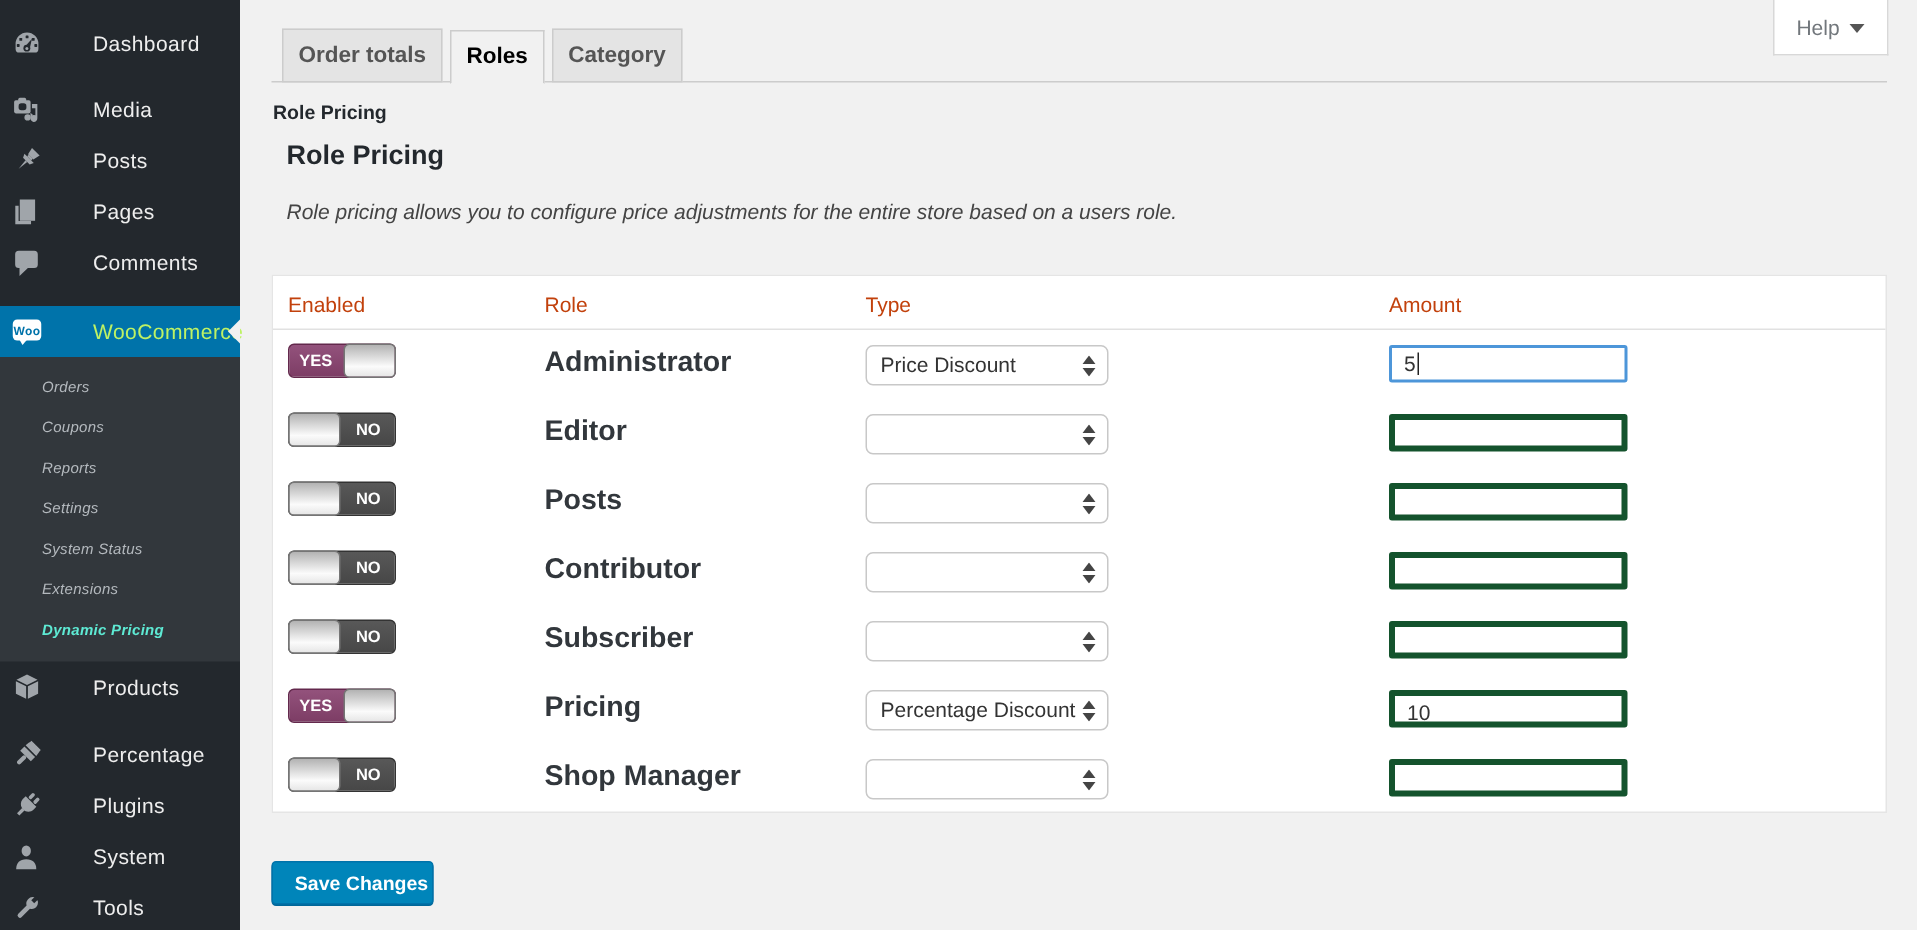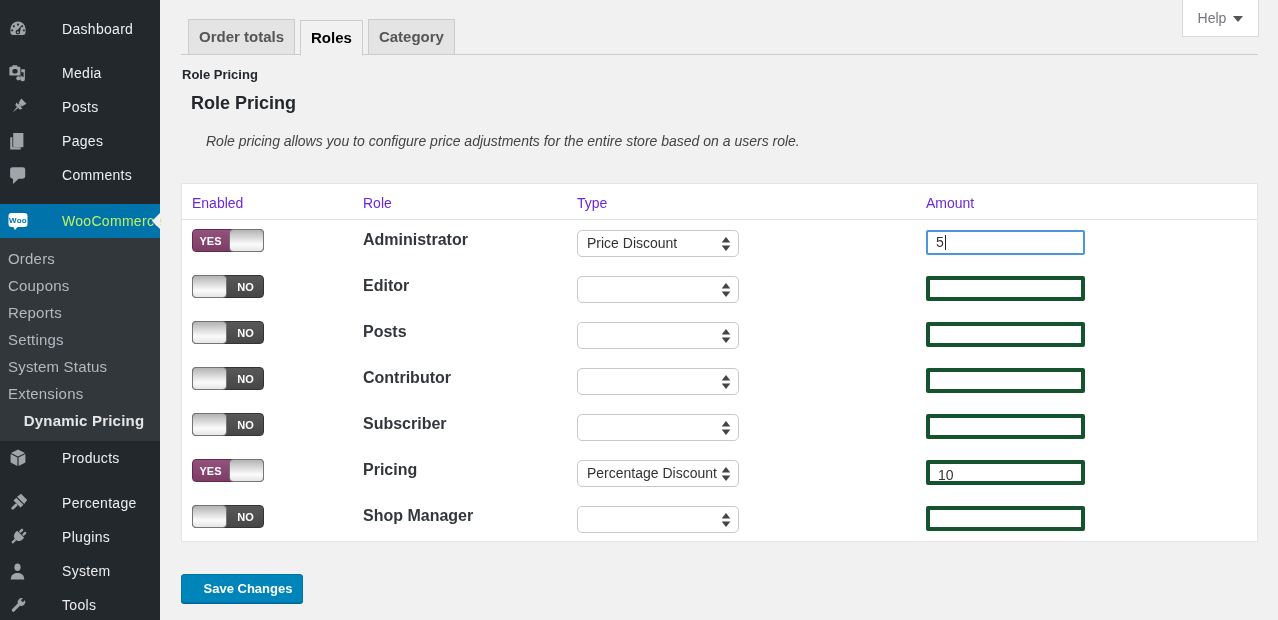--- a/index.html
+++ b/index.html
@@ -11,48 +11,48 @@
 .mi { height:34px; display:flex; align-items:center; color:#eee; font-size:14px; letter-spacing:.3px;gap:26px; }
 .mi svg { width:20px; height:20px; margin:0 8px 0 8px; flex:0 0 20px; }
 .mi .txt { padding-left:0; }
 .sep1 { height:10px; }
 .sep2 { height:12px; }
 .sep3 { height:11px; }
 .mi.cur { background:#0073aa; color:#bef264; position:relative; }
 .mi.cur .arrow { position:absolute; right:0; top:50%; margin-top:-8px; width:0; height:0;
   border-top:8px solid transparent; border-bottom:8px solid transparent; border-right:8px solid #f1f1f1; }
 #submenu { background:#32373c; padding:7px 0; }
-#submenu .smi { height:27px; line-height:27px; padding-left:8px; color:#b4b9be; font-size:15px; letter-spacing:.2px; }
-#submenu .smi.cursub { color:#e5e5e5; font-weight:bold;text-align:center; }
+#submenu .smi { height:27px; line-height:27px; padding-left:28px; color:#b4b9be; font-size:10px; letter-spacing:.2px;font-style:italic; }
+#submenu .smi.cursub { color:#5eead4; font-weight:bold; }
 
 
 #help { position:absolute; left:1182px; top:0; width:77px; height:37px; background:#fff;
   border:1px solid #d8d8d8; border-top:none; color:#72777c; font-size:14px;
   display:flex; align-items:center; justify-content:center; }
 #help .tri { width:0; height:0; border-left:5px solid transparent; border-right:5px solid transparent;
   border-top:6px solid #555; margin-left:7px; margin-top:2px; }
 
 #tabs { position:absolute; left:181px; top:19px; width:1077px; height:36px; border-bottom:1px solid #ccc; padding-left:7px; }
 .tab { display:inline-block; padding:8px 10px; border:1px solid #ccc; background:#e4e4e4;
   font-size:15px; font-weight:bold; line-height:18px; color:#555; margin-right:5px; vertical-align:bottom; }
 .tab.active { background:#f1f1f1; border-bottom:1px solid #f1f1f1; margin-bottom:-1px; color:#000; position:relative; }
 
 #crumb { position:absolute; left:182px; top:67px; font-size:13px; font-weight:bold; color:#23282d; }
 #h2 { position:absolute; left:191px; top:93px; font-size:18px; font-weight:bold; color:#23282d; }
-#desc { position:absolute; left:206px; top:133px; font-size:14px; font-style:italic; color:#444; }
+#desc { position:absolute; left:191px; top:133px; font-size:14px; font-style:italic; color:#444; }
 
 #panel { position:absolute; left:181px; top:183px; width:1077px; height:359px; background:#fff; border:1px solid #e5e5e5; }
 #thead { height:36px; border-bottom:1px solid #e1e1e1; position:relative; }
-#thead span { position:absolute; top:11px; font-size:14px; color:#6d28d9;text-align:right; }
+#thead span { position:absolute; top:11px; font-size:14px; color:#c2410c;text-align:right; }
 .row { height:46px; position:relative; }
 .c1 { position:absolute; left:10px; }
 .c2 { position:absolute; left:181px; }
 .c3 { position:absolute; left:395px; }
 .c4 { position:absolute; left:744px; }
-.rolename { top:11px; font-size:16px; font-weight:bold; color:#32373c; }
+.rolename { top:11px; font-size:19px; font-weight:bold; color:#32373c; }
 
 
 .toggle { top:9px; width:72px; height:23px; border-radius:4px; position:absolute; }
 .toggle.yes { background:linear-gradient(#93527c,#7d3d65); border:1px solid #63284c; }
 .toggle.no  { background:linear-gradient(#585858,#474747); border:1px solid #333; }
 .knob { position:absolute; top:-1px; width:35px; height:23px; border:1px solid #757575; border-radius:4px;
   background:linear-gradient(#b3b3b3,#fbfbfb 68%,#e6e6e6); }
 .toggle.yes .knob { right:-1px; }
 .toggle.no  .knob { left:-1px; }
 .tlab { position:absolute; top:0; width:35px; height:21px; line-height:22px; text-align:center;
@@ -64,21 +64,21 @@
 .sel { top:10px; width:162px; height:27px; border:1px solid #c8c8c8; border-radius:5px; background:#fff;
   position:absolute; font-size:14px; color:#333; line-height:25px; padding-left:9px; }
 .sel svg { position:absolute; right:7px; top:6px; }
 
 
 .inp { top:10px; width:159px; height:25px; border:4px solid #14532d; border-radius:2px; background:#fff;
   position:absolute; font-size:14px; color:#333; line-height:23px; padding-left:8px; }
 .inp.focus { border:2px solid #4d96d9; line-height:21px; }
 .caret { display:inline-block; width:1px; height:15px; background:#222; vertical-align:-3px; margin-left:1px; }
 
-#save { position:absolute; left:181px; top:574px; width:122px; height:29px; background:#0085ba;
+#save { position:absolute; left:181px; top:574px; width:108px; height:29px; background:#0085ba;
   border:1px solid #0073aa; border-radius:3px; color:#fff; font-size:13px; font-weight:bold;
   text-align:center; line-height:27px; box-shadow:0 1px 0 #006799;padding-left:12px; }
 </style>
 </head>
 <body>
 
 <div id="sidebar">
   <div class="mi">
       <svg viewBox="0 0 20 20">
         <path fill="#a0a5aa" d="M10 2.6a7.6 7.6 0 0 1 7.6 7.6v3.4a2.4 2.4 0 0 1-2.4 2.4H4.8a2.4 2.4 0 0 1-2.4-2.4v-3.4A7.6 7.6 0 0 1 10 2.6z"></path>

